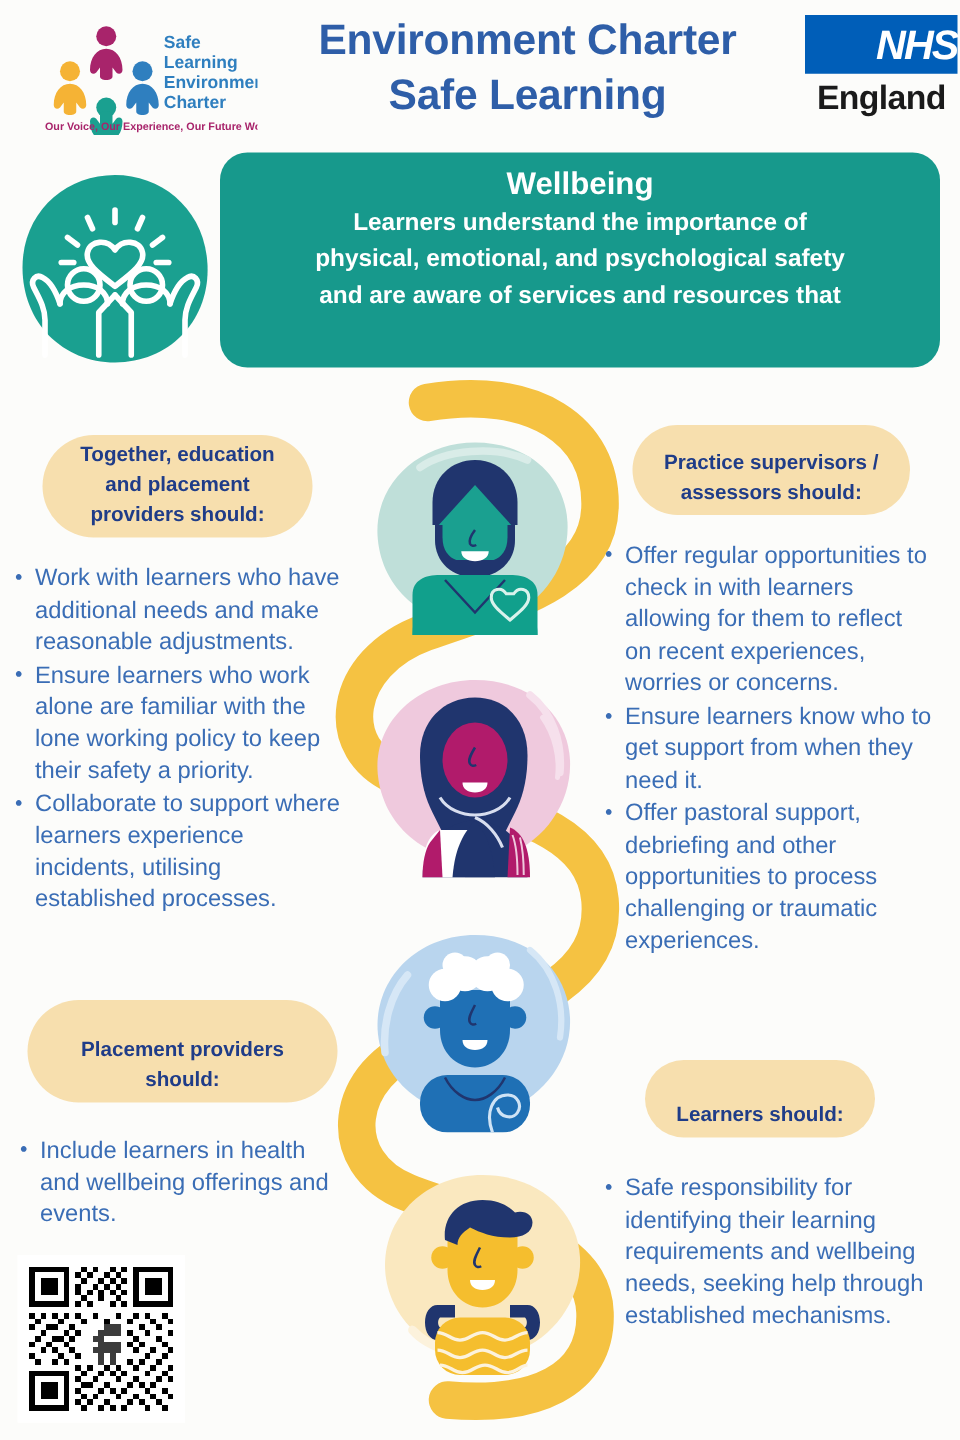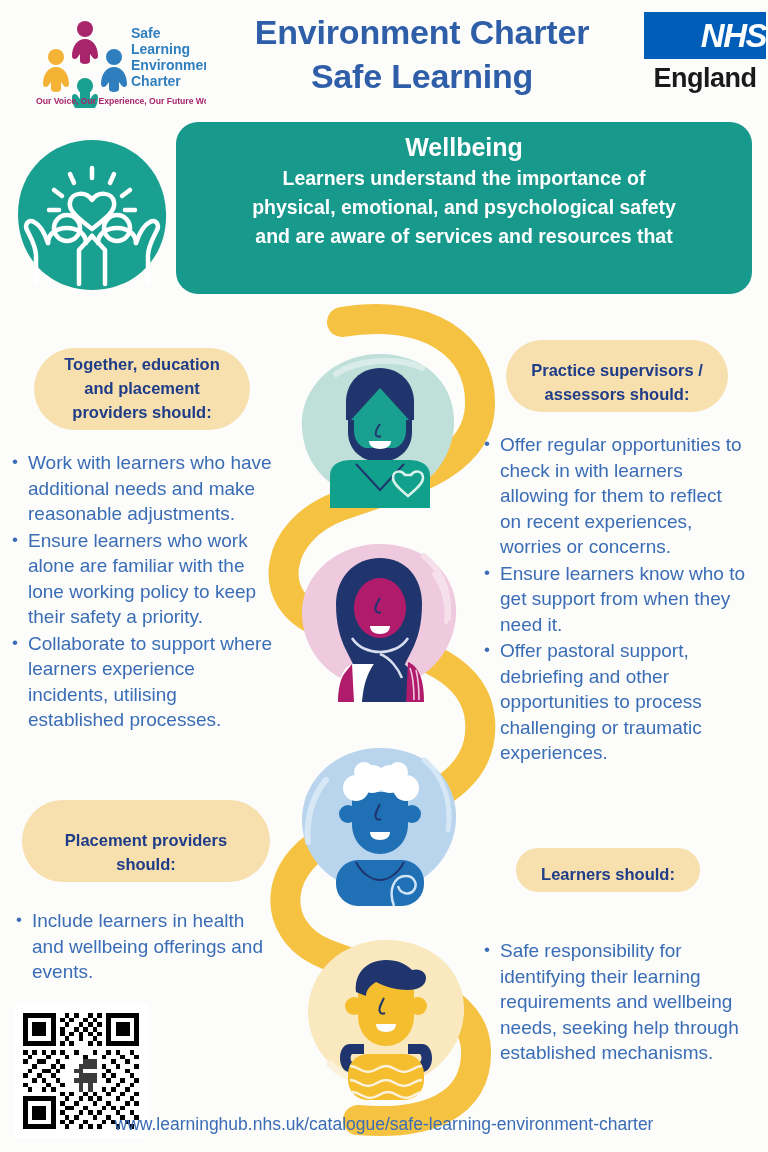--- a/index.html
+++ b/index.html
@@ -68,21 +68,21 @@
     font-weight:bold;
     font-size:16.5px;
     line-height:24px;
     text-align:center;
     display:flex;align-items:flex-end;justify-content:center;
     box-sizing:border-box;padding:6px 14px;
   }
   .pill-tl{left:34px;top:348px;width:216px;height:82px;}
   .pill-tr{left:506px;top:340px;width:222px;height:72px;}
   .pill-bl{left:22px;top:800px;width:248px;height:82px;}
-  .pill-br{left:516px;top:848px;width:184px;height:44px;}
+  .pill-br{left:516px;top:848px;width:184px;height:62px;}
 
   
   .blist{
     position:absolute;
     color:#3A6DB5;
     font-size:19px;line-height:25.5px;
     margin:0;padding:0;list-style:none;
   }
   .blist li{
     position:relative;padding-left:16px;margin-bottom:1px;
@@ -516,15 +516,14 @@
         <rect x="14" y="13" width="1" height="2"></rect>
         <rect x="13" y="14" width="2" height="1"></rect>
         <rect x="14" y="15" width="4" height="2"></rect>
         <rect x="13" y="16" width="1" height="1"></rect>
         <rect x="14" y="17" width="1" height="2"></rect>
         <rect x="16" y="17" width="1" height="2"></rect>
       </g>
     </svg>
   </div>
 
-  <div class="footer-url">www.learninghub.nhs.uk/catalogue/safe-learning-environment-charter</div>
 
 </div>
 
 </body></html>

